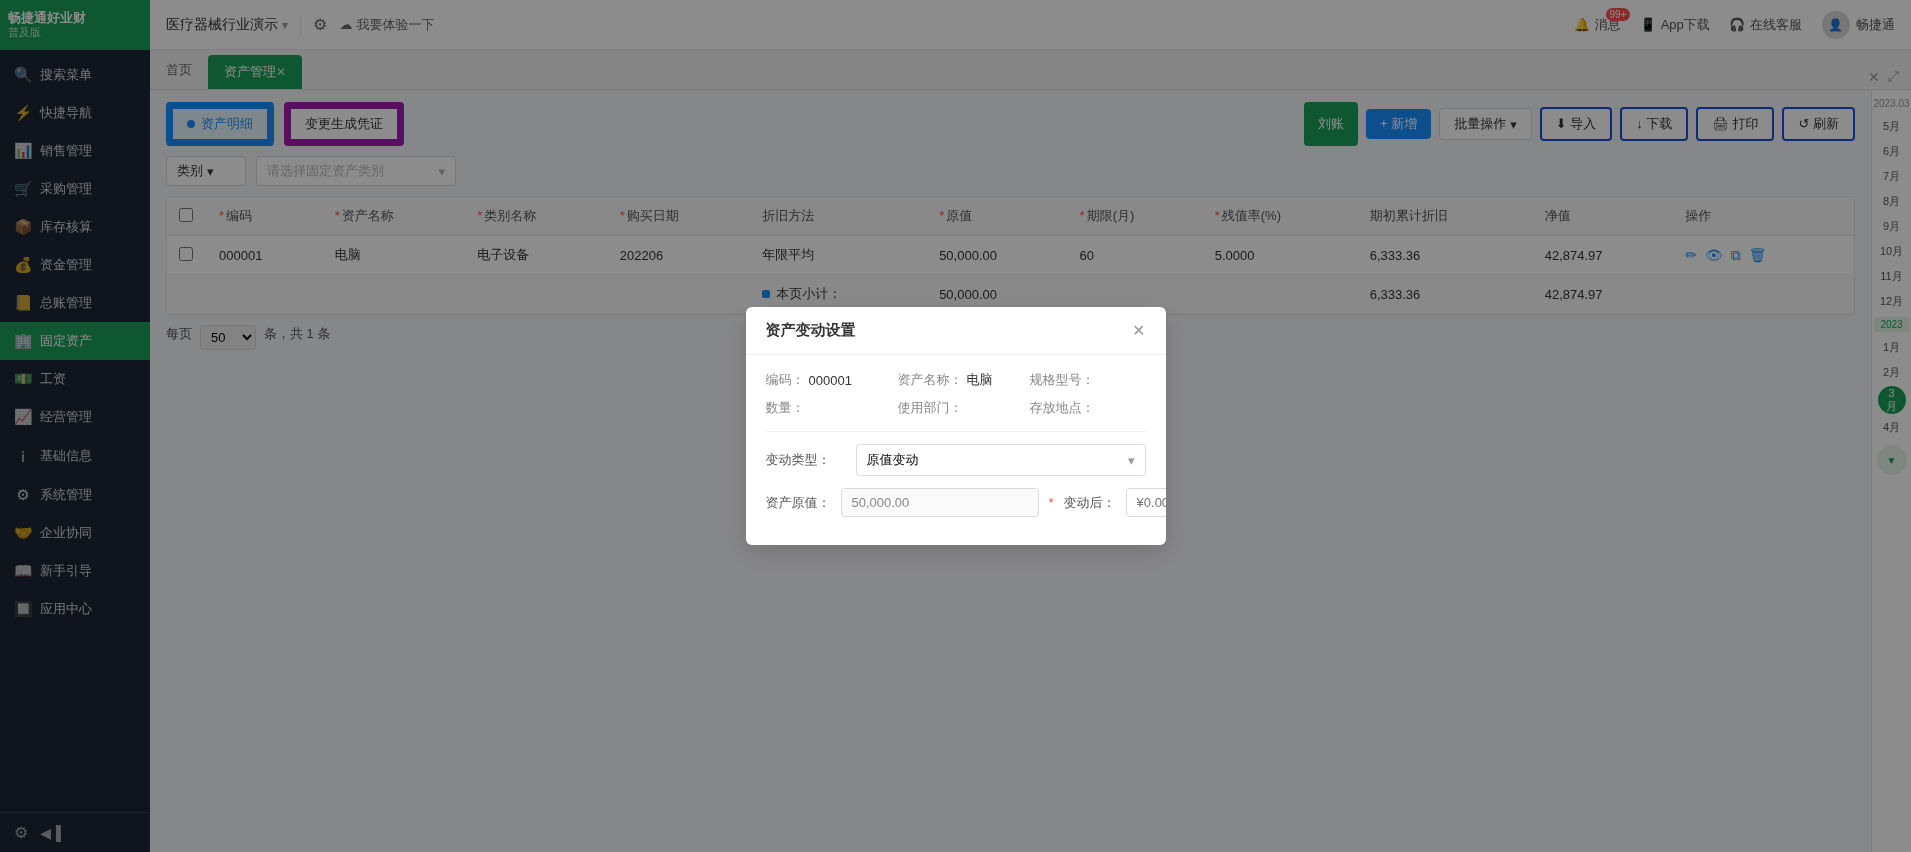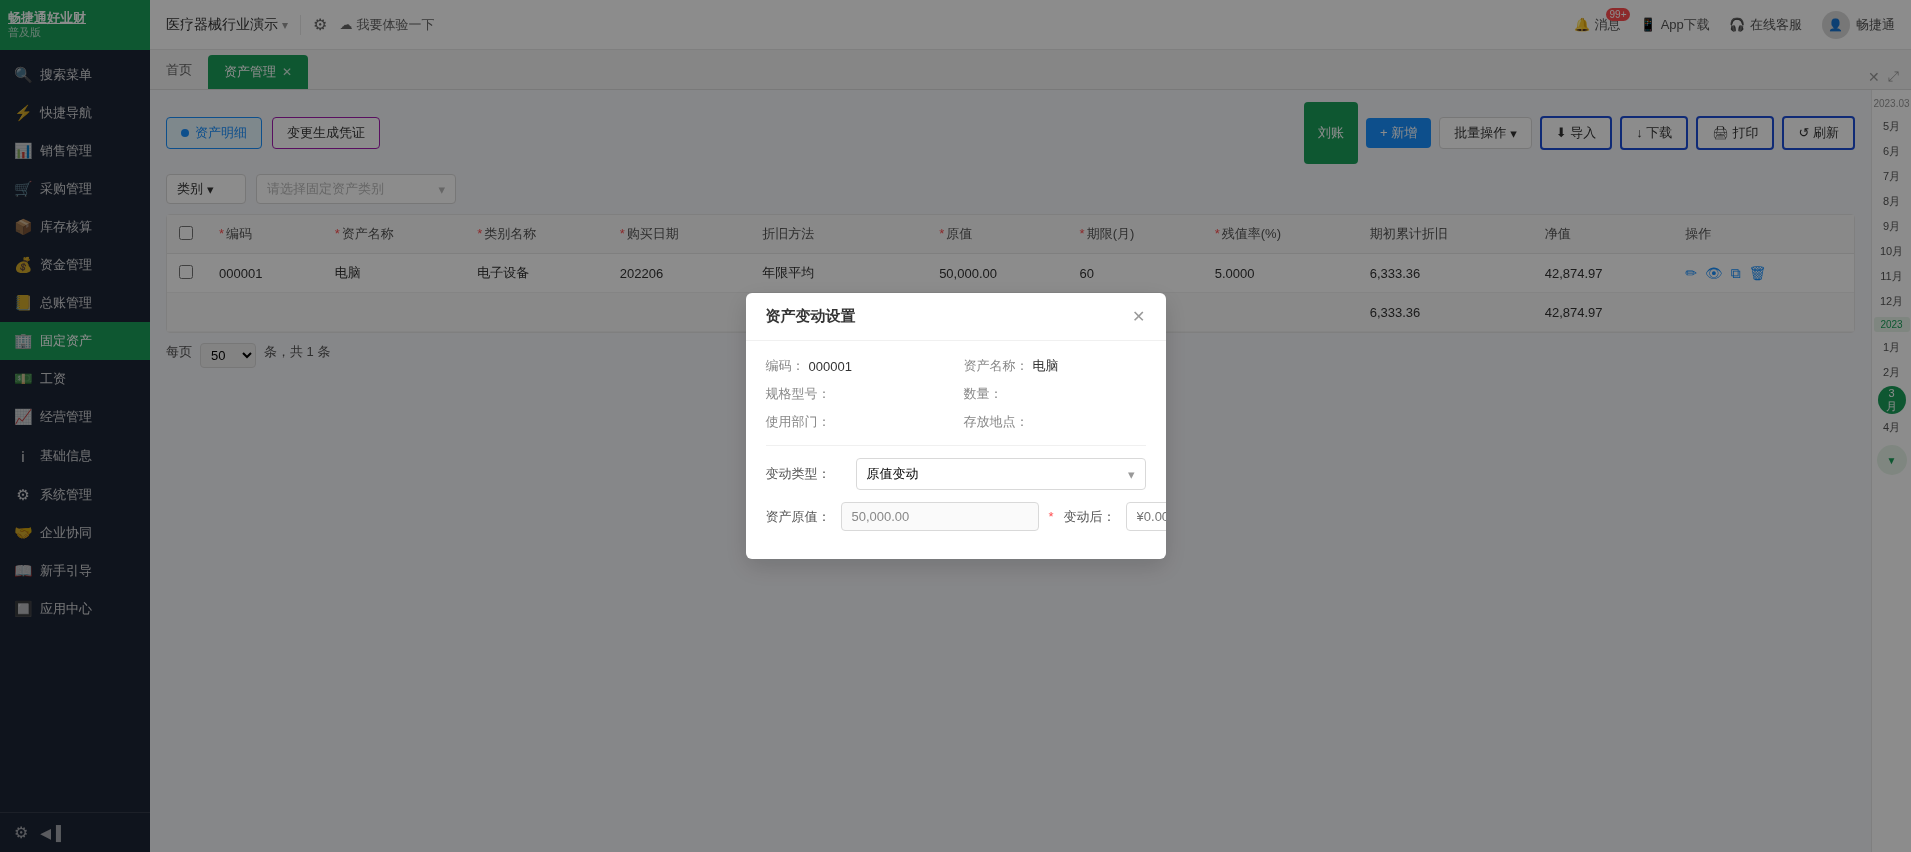--- a/index.html
+++ b/index.html
@@ -22,21 +22,20 @@
       display: flex;
       align-items: center;
       gap: 6px;
       height: 50px;
     }
     .sidebar-logo-text {
       font-size: 13px;
       font-weight: bold;
       color: #fff;
       line-height: 1.2;
-      text-decoration: underline;
     }
     .sidebar-edition {
       font-size: 11px;
       color: rgba(255,255,255,0.7);
     }
     .sidebar-nav {
       flex: 1;
       overflow-y: auto;
       padding: 6px 0;
     }
@@ -154,21 +153,20 @@
       white-space: nowrap;
     }
     .tab.home { color: #666; background: transparent; }
     .tab.active {
       background: #1a9f5a;
       color: #fff;
       border-radius: 4px 4px 0 0;
       border-bottom: none;
       display: flex;
       align-items: center;
-      gap: 6px;
     }
     .tab-close {
       font-size: 12px;
       cursor: pointer;
       opacity: 0.8;
     }
     .tabbar-actions {
       margin-left: auto;
       display: flex;
       align-items: center;
@@ -202,21 +200,21 @@
       flex-wrap: wrap;
     }
     .toolbar-tab {
       display: flex;
       align-items: center;
       gap: 6px;
       padding: 6px 14px;
       border-radius: 4px;
       font-size: 13px;
       cursor: pointer;
-      border: 1px solid #a21caf;
+      border: 7px solid #a21caf;
       background: #fff;
       color: #333;
     }
     .toolbar-tab.active {
       background: #e6f7ff;
       border-color: #1890ff;
       color: #1890ff;
     }
     .toolbar-tab .dot {
       width: 8px; height: 8px;
@@ -262,21 +260,21 @@
       font-size: 13px;
       cursor: pointer;
       display: flex;
       align-items: center;
       gap: 4px;
     }
     .btn-ledger {
       background: #1a9f5a;
       color: #fff;
       border: none;
-      padding: 22px 14px;
+      padding: 13px 14px;
       border-radius: 4px;
       font-size: 13px;
       cursor: pointer;
     }
 
     
     .filter-row {
       display: flex;
       align-items: center;
       gap: 10px;
@@ -446,21 +444,21 @@
       font-size: 16px;
       color: #999;
       cursor: pointer;
       line-height: 1;
     }
     .modal-body {
       padding: 16px 20px;
     }
     .modal-info-grid {
       display: grid;
-      grid-template-columns: 1fr 1fr;
+      grid-template-columns: 1fr 1fr 1fr;
       gap: 10px 16px;
       margin-bottom: 14px;
     }
     .modal-info-item {
       font-size: 13px;
       color: #555;
       display: flex;
       align-items: center;
       gap: 4px;
     }

